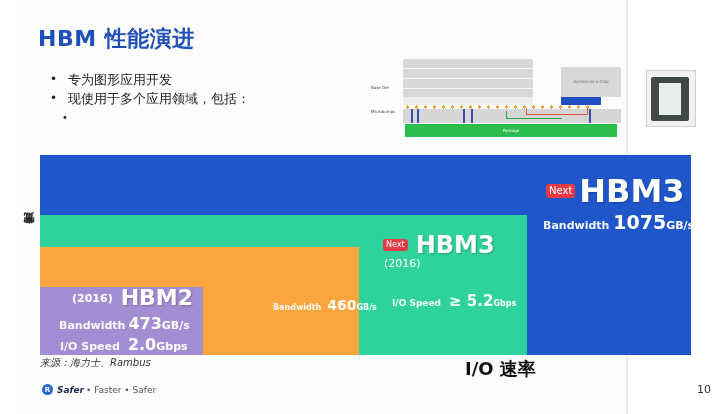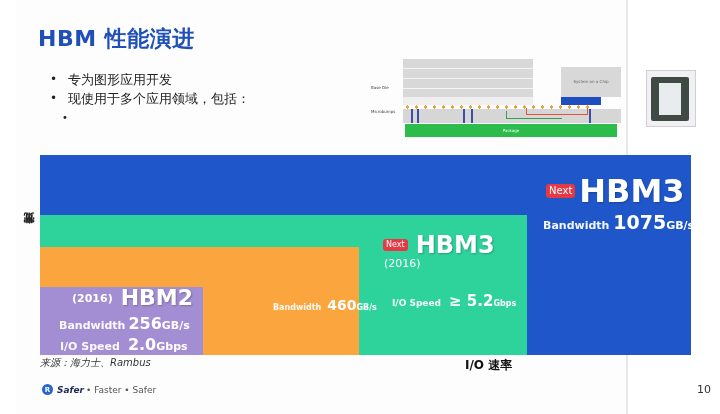--- a/index.html
+++ b/index.html
@@ -94,21 +94,21 @@
   .g2-title .name { font-size: 22px; line-height: 24px; }
   .g2-bw { left: 43px; top: 314px; font-size: 11px; }
   .g2-bw .num { font-size: 16px; margin-left: 3px; }
   .g2-bw .unit { font-size: 11px; }
   .g2-io { left: 44px; top: 335px; font-size: 11px; }
   .g2-io .num { font-size: 16px; margin-left: 8px; margin-top: 40px; }
   .g2-io .unit { font-size: 11px; }
 
   .ylabel { position: absolute; left: 7px; top: 233px; font-size: 11px; font-weight: bold; color: #222;
     writing-mode: vertical-rl; transform: rotate(180deg); }
-  .xlabel { position: absolute; left: 449px; top: 357px; font-size: 12px; font-weight: bold; color: #111; }
+  .xlabel { position: absolute; left: 449px; top: 357px; font-size: 18px; font-weight: bold; color: #111; }
   .source { position: absolute; left: 24px; top: 356px; font-size: 10px; font-style: italic; color: #333; }
 
   .footer-logo { position: absolute; left: 26px; top: 384px; display: flex; align-items: center; font-size: 9px; color: #555; }
   .logo-circle { width: 11px; height: 11px; border-radius: 50%; background: #2a66d1; color: #fff; font-size: 7px; font-weight: bold;
     display: flex; align-items: center; justify-content: center; margin-right: 4px; }
   .footer-logo .brand { font-weight: bold; font-style: italic; color: #1e2a55; margin-right: 2px; }
   .page-num { position: absolute; left: 681px; top: 383px; font-size: 11px; color: #333; }
 </style>
 </head>
 <body>
@@ -187,21 +187,21 @@
 
   <div class="gen g2e-bw">
     <span class="lbl">Bandwidth</span><span class="num">460</span><span class="unit">GB/s</span>
   </div>
 
   <div class="gen g2-title">
     <span class="year">(2016)</span>
     <span class="name">HBM2</span>
   </div>
   <div class="gen g2-bw">
-    <span class="lbl">Bandwidth</span><span class="num">256</span><span class="unit">GB/s</span>
+    <span class="lbl">Bandwidth</span><span class="num">473</span><span class="unit">GB/s</span>
   </div>
   <div class="gen g2-io">
     <span class="lbl">I/O Speed</span><span class="num">2.0</span><span class="unit">Gbps</span>
   </div>
 
   <div class="source">来源：海力士、Rambus</div>
   <div class="xlabel">I/O 速率</div>
 
   <div class="footer-logo">
     <span class="logo-circle">R</span>

